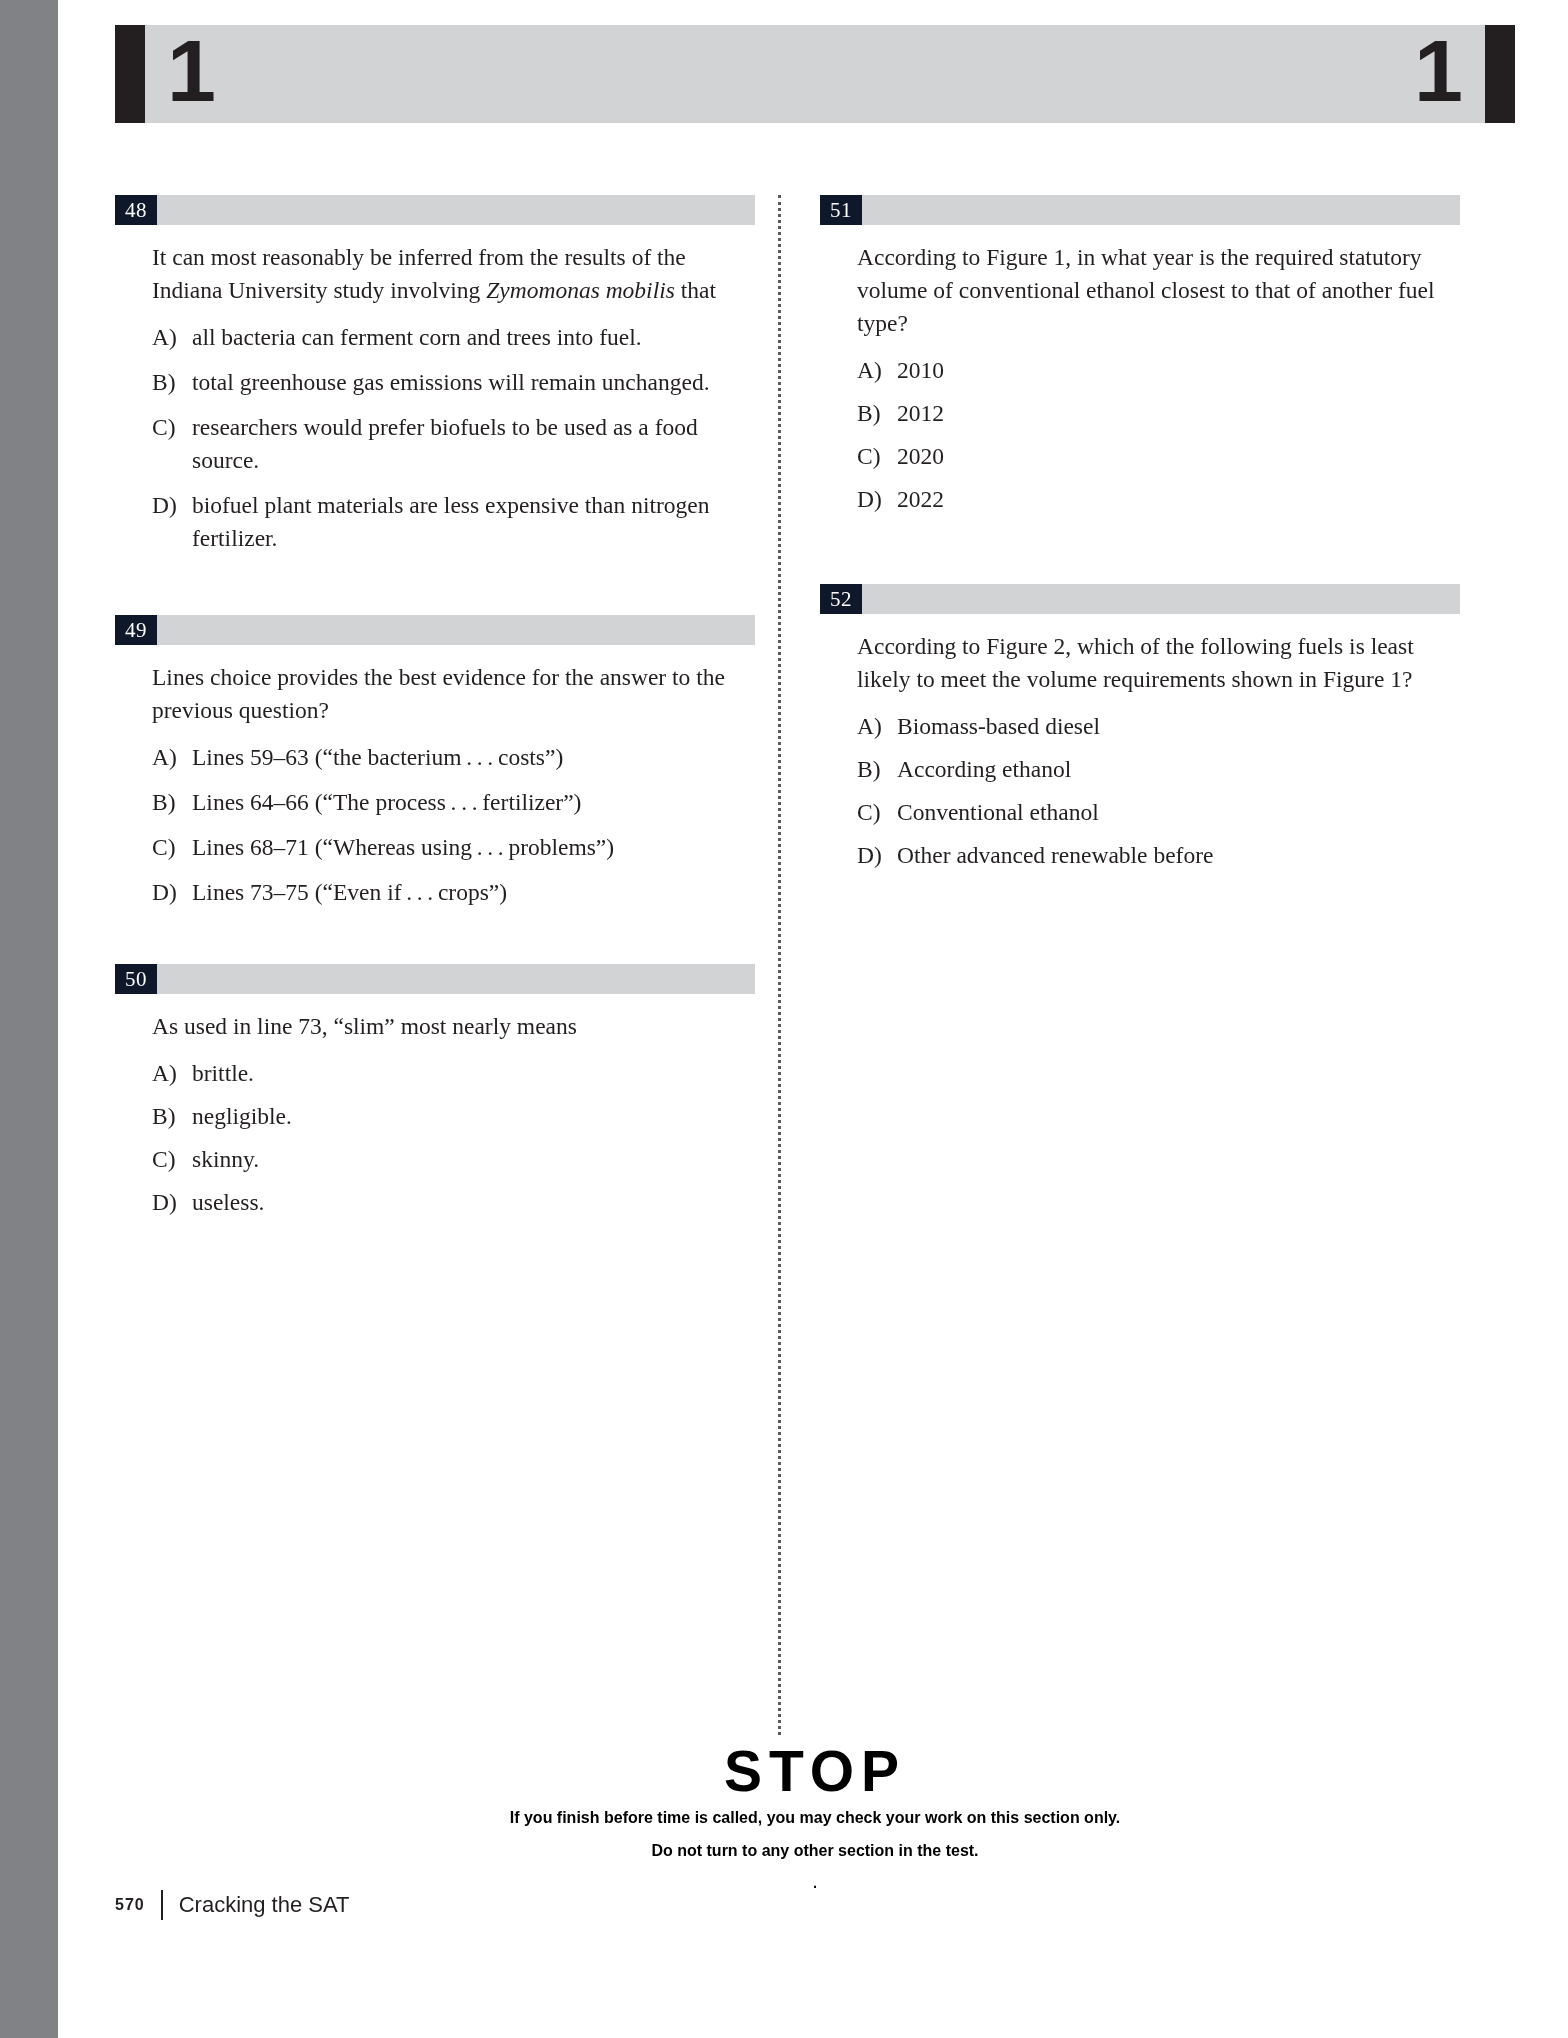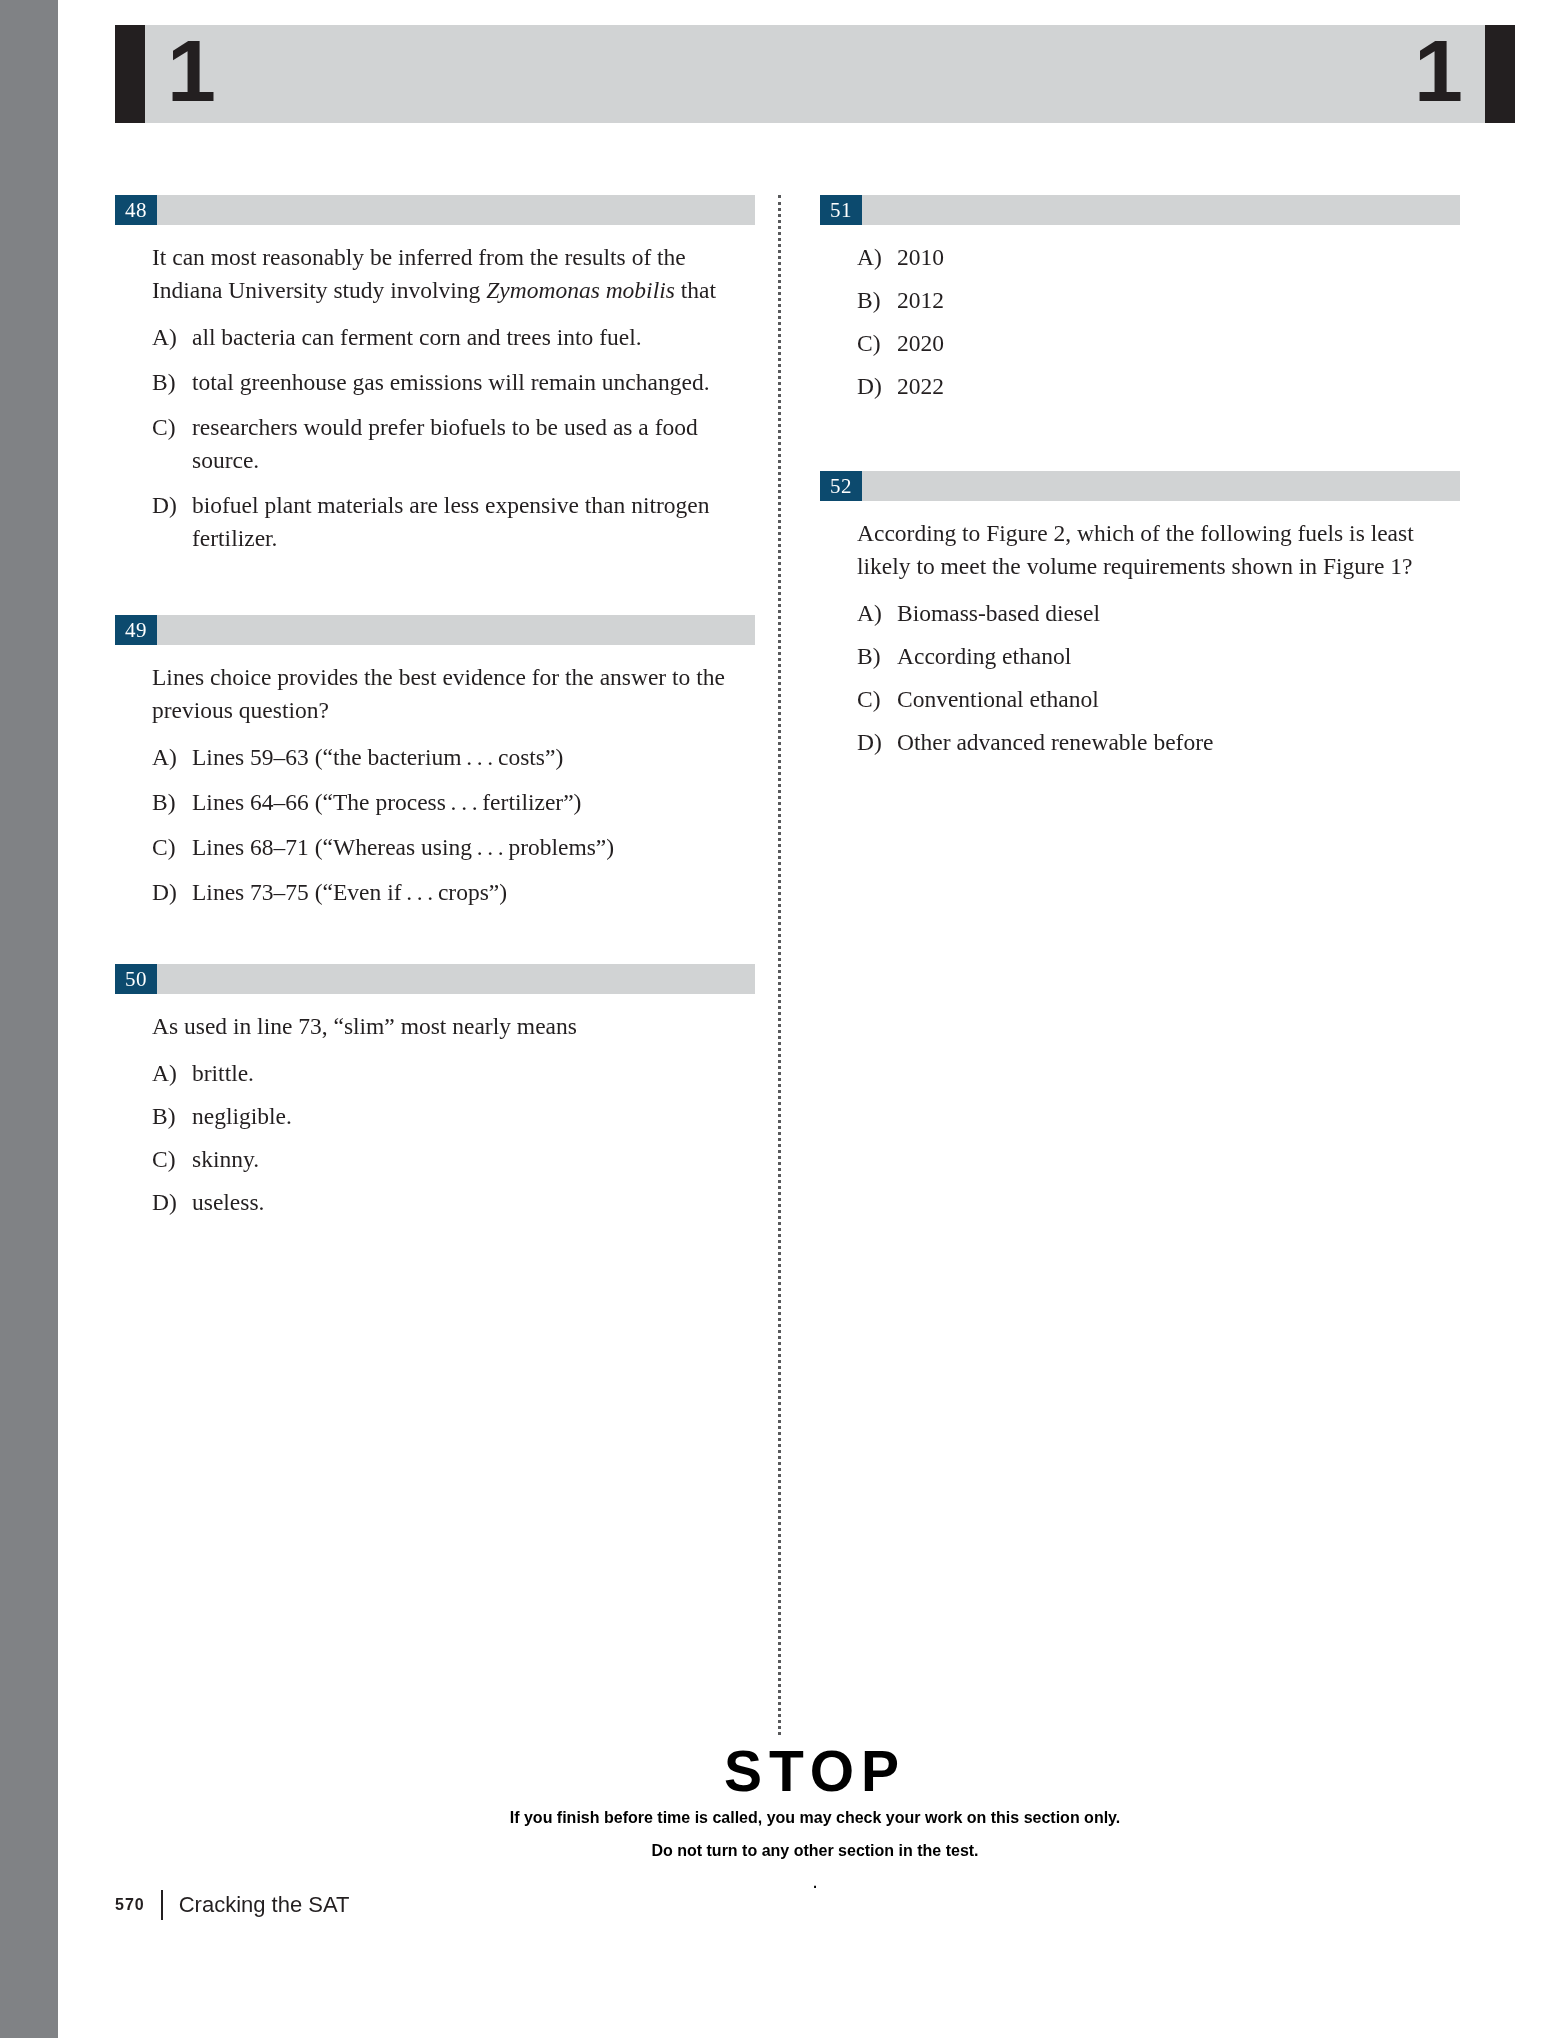--- a/index.html
+++ b/index.html
@@ -83,21 +83,21 @@
   .qblock { margin-bottom: 44px; }
 
   .qbar {
     display: flex;
     align-items: stretch;
     height: 30px;
     width: 100%;
     margin-bottom: 16px;
   }
   .qbar-num {
-    background: #0c4a6e;
+    background: #0f172a;
     color: #ffffff;
     font-family: "Liberation Serif", serif;
     font-size: 21px;
     line-height: 30px;
     width: 42px;
     text-align: center;
     flex: 0 0 auto;
     letter-spacing: 0.5px;
   }
   .qbar-fill {
@@ -286,20 +286,21 @@
         </div>
       </div>
     </div>
 
   <div class="col col-right">
       <div class="qblock" style="margin-bottom: 68px;">
         <div class="qbar">
           <div class="qbar-num">51</div>
           <div class="qbar-fill"></div>
         </div>
+        <div class="qstem">According to Figure 1, in what year is the required statutory volume of conventional ethanol closest to that of another fuel type?</div>
         <div class="choices compact">
           <div class="choice">
             <span class="choice-letter">A)</span>
             <span class="choice-text">2010</span>
           </div>
           <div class="choice">
             <span class="choice-letter">B)</span>
             <span class="choice-text">2012</span>
           </div>
           <div class="choice">

